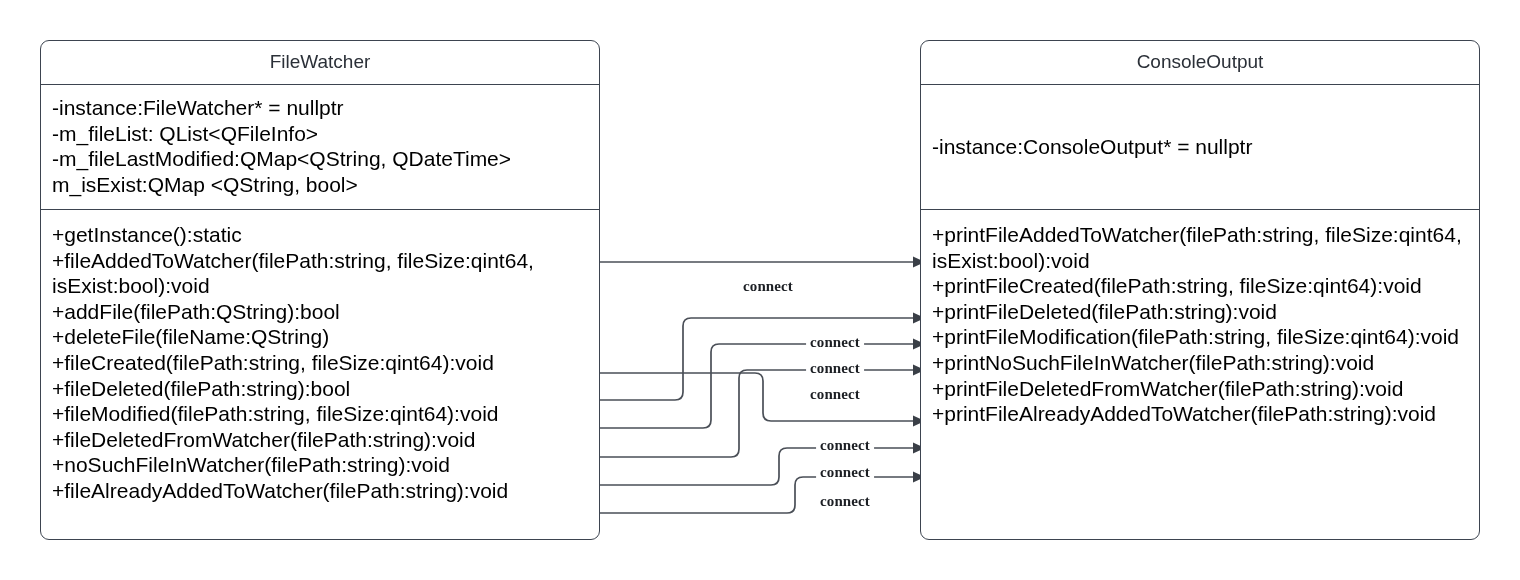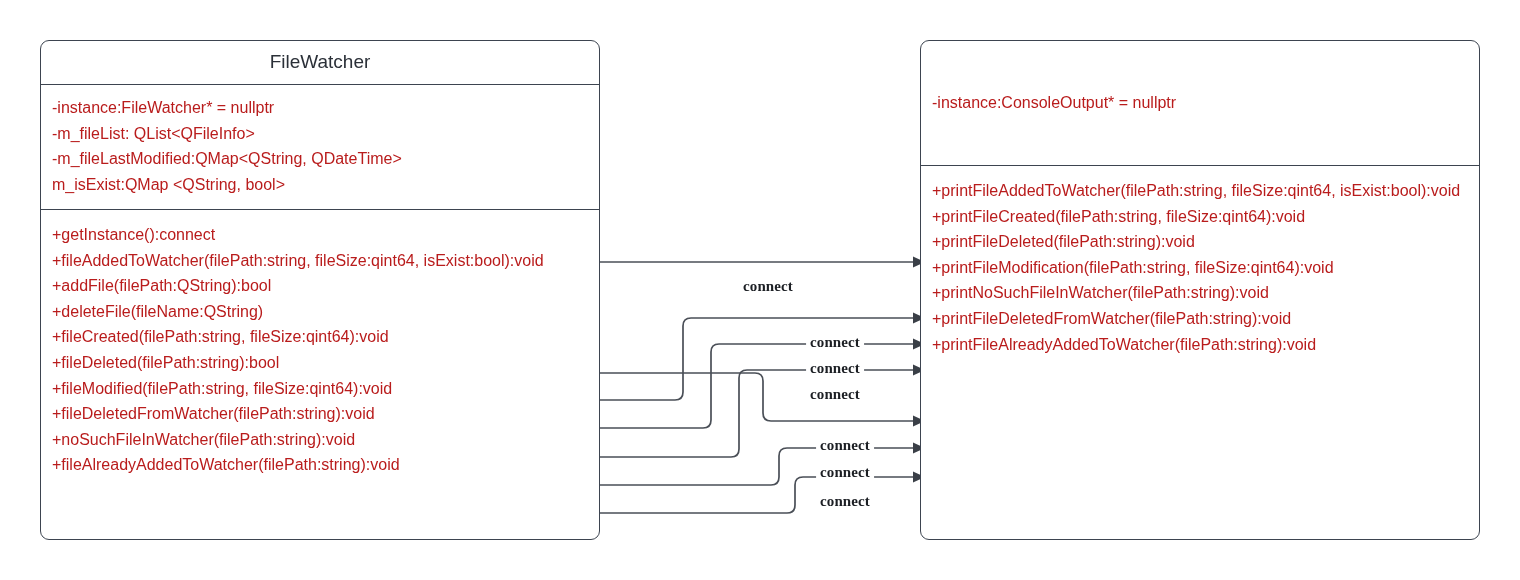--- a/index.html
+++ b/index.html
@@ -31,23 +31,23 @@
     text-align: center;
     font-size: 19px;
     color: #2b3038;
     padding: 10px 8px 11px 8px;
     border-bottom: 1.4px solid #3d4450;
     white-space: nowrap;
   }
   .compartment {
     box-sizing: border-box;
     padding: 10px 12px 10px 11px;
-    font-size: 16px;
+    font-size: 21px;
     line-height: 25.6px;
-    color: #b91c1c;
+    color: #000000;
   }
   .compartment.attributes {
     border-bottom: 1.4px solid #3d4450;
   }
   .compartment.attributes.centered {
     display: flex;
     flex-direction: column;
     justify-content: center;
   }
   .member {
@@ -126,34 +126,35 @@
 
   <div class="uml-class" id="class-filewatcher">
     <div class="class-title">FileWatcher</div>
     <div class="compartment attributes">
       <div class="member">-instance:FileWatcher* = nullptr</div>
       <div class="member">-m_fileList: QList&lt;QFileInfo&gt;</div>
       <div class="member">-m_fileLastModified:QMap&lt;QString, QDateTime&gt;</div>
       <div class="member">m_isExist:QMap &lt;QString, bool&gt;</div>
     </div>
     <div class="compartment operations">
-      <div class="member">+getInstance():connect</div>
+      <div class="member">+getInstance():static</div>
       <div class="member">+fileAddedToWatcher(filePath:string, fileSize:qint64, isExist:bool):void</div>
       <div class="member">+addFile(filePath:QString):bool</div>
       <div class="member">+deleteFile(fileName:QString)</div>
       <div class="member">+fileCreated(filePath:string, fileSize:qint64):void</div>
       <div class="member">+fileDeleted(filePath:string):bool</div>
       <div class="member">+fileModified(filePath:string, fileSize:qint64):void</div>
       <div class="member">+fileDeletedFromWatcher(filePath:string):void</div>
       <div class="member">+noSuchFileInWatcher(filePath:string):void</div>
       <div class="member">+fileAlreadyAddedToWatcher(filePath:string):void</div>
     </div>
   </div>
 
   <div class="uml-class" id="class-consoleoutput">
+    <div class="class-title">ConsoleOutput</div>
     <div class="compartment attributes centered">
       <div class="member">-instance:ConsoleOutput* = nullptr</div>
     </div>
     <div class="compartment operations">
       <div class="member">+printFileAddedToWatcher(filePath:string, fileSize:qint64, isExist:bool):void</div>
       <div class="member">+printFileCreated(filePath:string, fileSize:qint64):void</div>
       <div class="member">+printFileDeleted(filePath:string):void</div>
       <div class="member">+printFileModification(filePath:string, fileSize:qint64):void</div>
       <div class="member">+printNoSuchFileInWatcher(filePath:string):void</div>
       <div class="member">+printFileDeletedFromWatcher(filePath:string):void</div>

